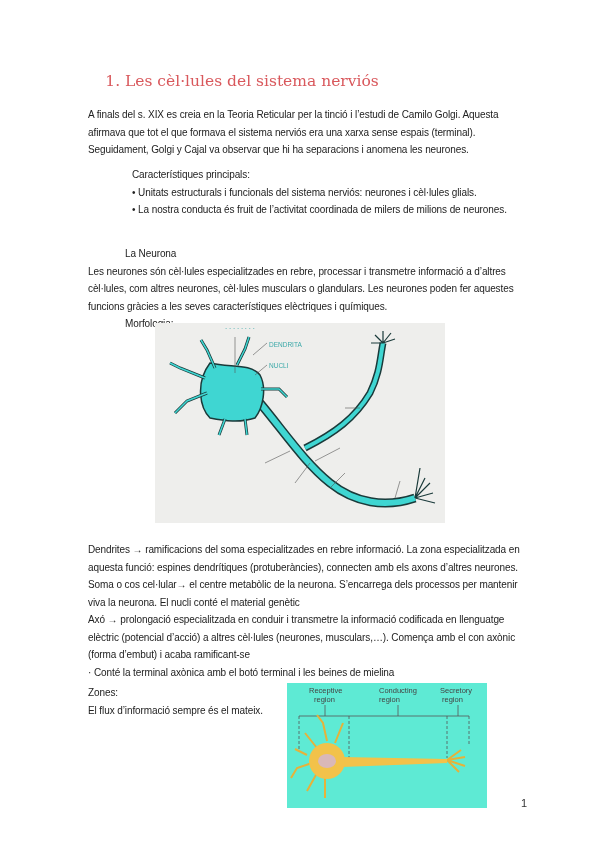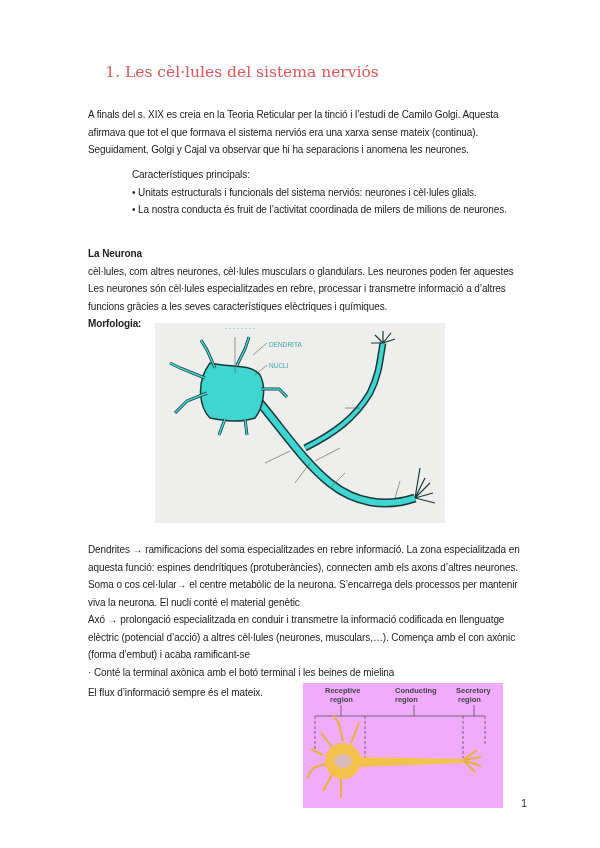--- a/index.html
+++ b/index.html
@@ -1,48 +1,48 @@
 <!DOCTYPE html>
 <html><head>
 <meta charset="utf-8">
 <style>
   html, body { margin:0; padding:0; background:#ffffff; }
   body { width:600px; height:848px; position:relative; overflow:hidden;
          font-family:"Liberation Sans", sans-serif; color:#222; }
-  .title { position:absolute; top:63px; left:0; width:484px; text-align:center;
+  .title { position:absolute; top:72px; left:0; width:484px; text-align:center;
            font-family:"DejaVu Serif", serif; font-size:15.5px; color:#d9585c; }
   .p { position:absolute; left:88px; width:460px; font-size:10px; line-height:17.5px; letter-spacing:-0.1px; }
-  .b { font-weight:bold; }
+  .b { font-weight:normal;margin-left:37px; }
   .fig1 { position:absolute; left:155px; top:323px; width:290px; height:200px; background:#eeeeec; }
-  .fig2 { position:absolute; left:303px; top:683px; width:200px; height:125px; background:#f0abfc;font-weight:bold; }
+  .fig2 { position:absolute; left:287px; top:683px; width:200px; height:125px; background:#5eead4; }
   .pagenum { position:absolute; left:521px; top:797px; font-size:11px; color:#333; }
   .lbl { font-size:6.5px; fill:#3aa8a8; font-family:"Liberation Sans", sans-serif; }
   .lbl2 { font-size:7.5px; fill:#444; font-family:"Liberation Sans", sans-serif; }
 </style>
 </head>
 <body>
 
 <div class="title">1.  Les cèl·lules del sistema nerviós</div>
 
 <div class="p" style="top:106px;">
   <div>A finals del s. XIX es creia en la Teoria Reticular per la tinció i l’estudi de Camilo Golgi. Aquesta</div>
-  <div>afirmava que tot el que formava el sistema nerviós era una xarxa sense mateix (continua).</div>
+  <div>afirmava que tot el que formava el sistema nerviós era una xarxa sense espais (terminal).</div>
   <div>Seguidament, Golgi y Cajal va observar que hi ha separacions i anomena les neurones.</div>
 </div>
 
 <div class="p" style="top:166px;margin-left:44px;">
   <div>Característiques principals:</div>
   <div>• Unitats estructurals i funcionals del sistema nerviós: neurones i cèl·lules glials.</div>
   <div>• La nostra conducta és fruit de l’activitat coordinada de milers de milions de neurones.</div>
 </div>
 
 <div class="p" style="top:245px;">
   <div class="b">La Neurona</div>
+  <div>Les neurones són cèl·lules especialitzades en rebre, processar i transmetre informació a d’altres</div>
   <div>cèl·lules, com altres neurones, cèl·lules musculars o glandulars. Les neurones poden fer aquestes</div>
-  <div>Les neurones són cèl·lules especialitzades en rebre, processar i transmetre informació a d’altres</div>
   <div>funcions gràcies a les seves característiques elèctriques i químiques.</div>
   <div class="b">Morfologia:</div>
 </div>
 
 <div class="fig1">
   <svg width="290" height="200" viewBox="0 0 290 200">
 
     <path d="M105 80 C130 110,150 140,175 160 C200 180,230 185,260 175" stroke="#1a3a3a" stroke-width="9" fill="none"></path>
     <path d="M105 80 C130 110,150 140,175 160 C200 180,230 185,260 175" stroke="#3fd6d2" stroke-width="6" fill="none"></path>
 
@@ -97,20 +97,21 @@
   <div>aquesta funció: espines dendrítiques (protuberàncies), connecten amb els axons d’altres neurones.</div>
   <div>Soma o cos cel·lular→ el centre metabòlic de la neurona. S’encarrega dels processos per mantenir</div>
   <div>viva la neurona. El nucli conté el material genètic</div>
   <div>Axó → prolongació especialitzada en conduir i transmetre la informació codificada en llenguatge</div>
   <div>elèctric (potencial d’acció) a altres cèl·lules (neurones, musculars,…). Comença amb el con axònic</div>
   <div>(forma d’embut) i acaba ramificant-se</div>
   <div>· Conté la terminal axònica amb el botó terminal i les beines de mielina</div>
 </div>
 
 <div class="p" style="top:684px; width:210px;">
+  <div>Zones:</div>
   <div>El flux d’informació sempre és el mateix.</div>
 </div>
 
 <div class="fig2">
   <svg width="200" height="125" viewBox="0 0 200 125">
     <text x="22" y="10" class="lbl2">Receptive</text>
     <text x="27" y="19" class="lbl2">region</text>
     <text x="92" y="10" class="lbl2">Conducting</text>
     <text x="92" y="19" class="lbl2">region</text>
     <text x="153" y="10" class="lbl2">Secretory</text>

